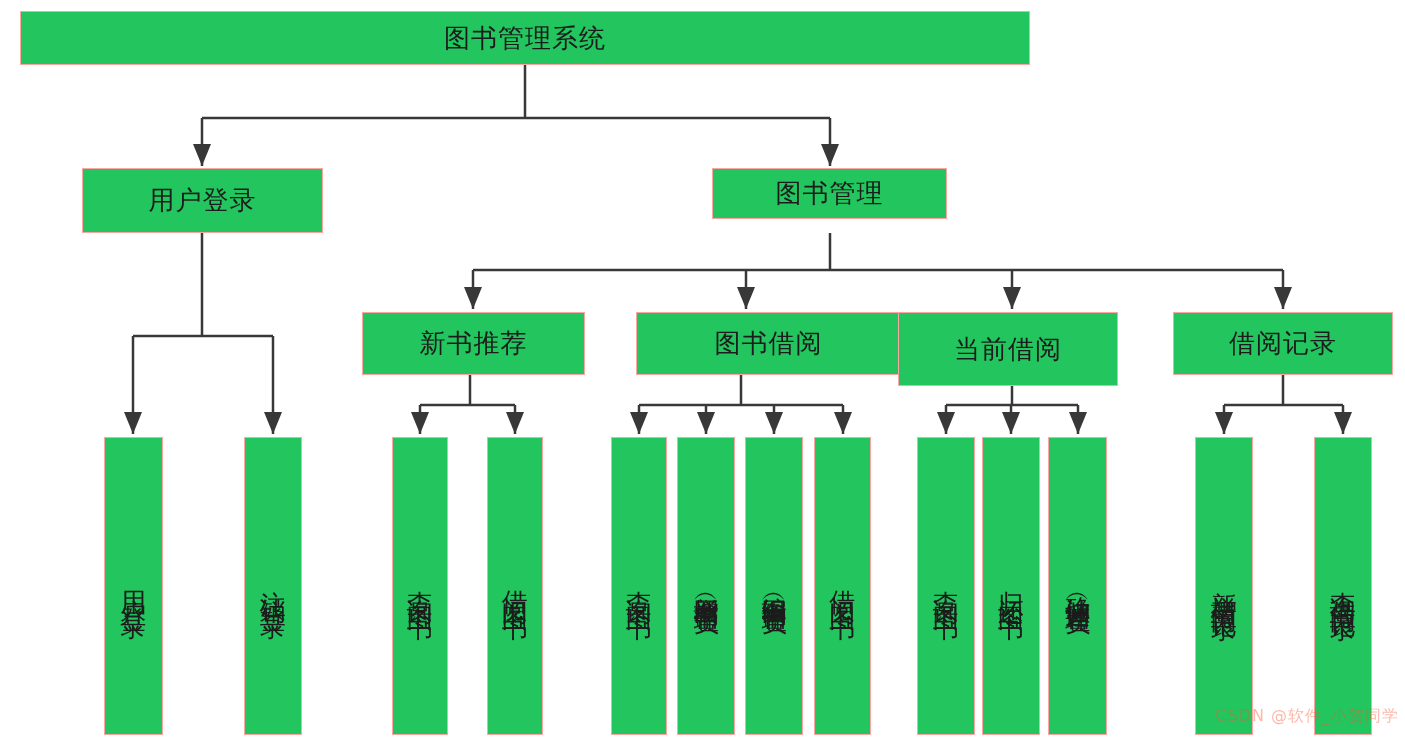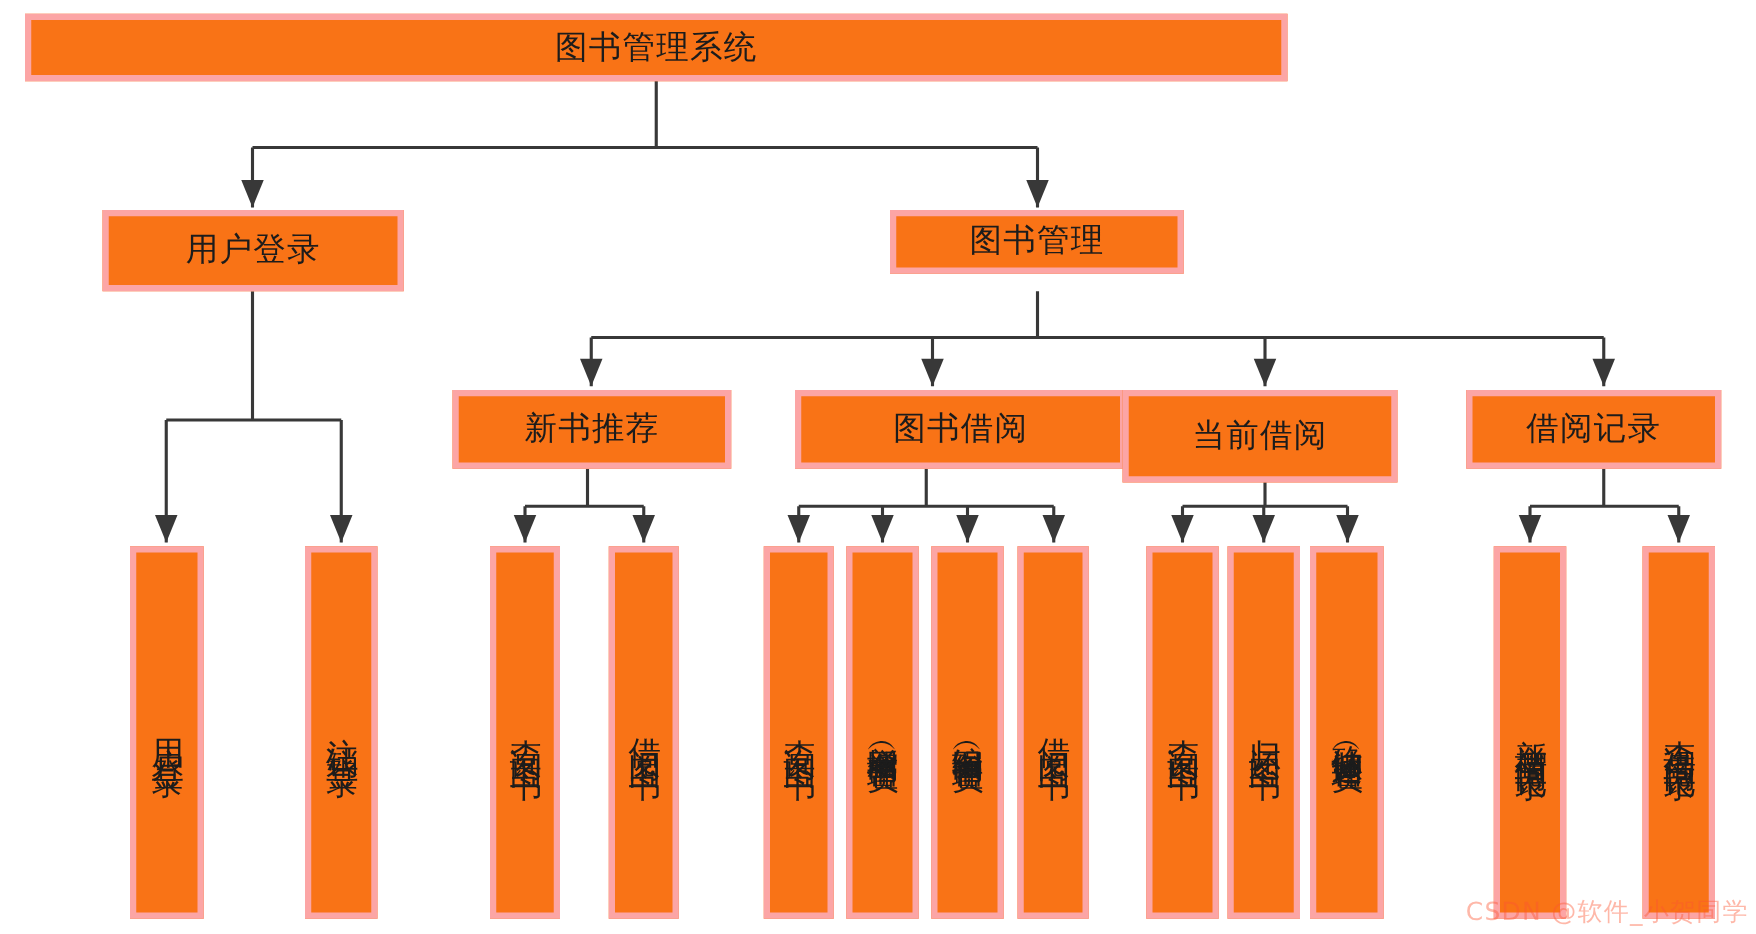--- a/index.html
+++ b/index.html
@@ -7,22 +7,22 @@
     position:relative;
     width:1405px;height:747px;
     background:#ffffff;
     font-family:"DejaVu Sans","Liberation Sans",sans-serif;
     overflow:hidden;
   }
   #edges{position:absolute;left:0;top:0;width:1405px;height:747px;}
   .box{
     position:absolute;
     box-sizing:border-box;
-    border:5px solid #fca5a5;
-    background:#f97316;
+    border:1px solid #fca5a5;
+    background:#22c55e;
     display:flex;
     align-items:center;
     justify-content:center;
     color:#1c1c1c;
   }
   .box .lbl{
     font-size:26px;
     line-height:1.25;
     letter-spacing:1px;
     white-space:nowrap;
@@ -31,22 +31,22 @@
     writing-mode:vertical-rl;
     text-orientation:mixed;
     letter-spacing:8px;
     font-size:26px;
     white-space:normal;
   }
   .box.v .lbl.ls-mid{letter-spacing:5px;}
   .box.v .lbl.ls-tight{letter-spacing:2px;font-size:25px;}
   #watermark{
     position:absolute;
-    right:6px;bottom:4px;
-    font-size:20px;
+    right:6px;bottom:20px;
+    font-size:16px;
     letter-spacing:1px;
     color:rgba(252,85,49,0.42);
     white-space:nowrap;
     pointer-events:none;
   }
 </style>
 </head>
 <body>
 
 <div id="canvas">
@@ -102,21 +102,21 @@
 
   <div class="box" style="left:362px;top:312px;width:223px;height:63px">
     <span class="lbl">新书推荐</span>
   </div>
   <div class="box" style="left:636px;top:312px;width:265px;height:63px">
     <span class="lbl">图书借阅</span>
   </div>
   <div class="box" style="left:898px;top:312px;width:220px;height:74px">
     <span class="lbl">当前借阅</span>
   </div>
-  <div class="box" style="left:1173px;top:312px;width:204px;height:63px">
+  <div class="box" style="left:1173px;top:312px;width:220px;height:63px">
     <span class="lbl">借阅记录</span>
   </div>
 
   <div class="box v" style="left:104px;top:437px;width:59px;height:298px">
     <span class="lbl">用户登录</span>
   </div>
   <div class="box v" style="left:244px;top:437px;width:58px;height:298px">
     <span class="lbl">注销登录</span>
   </div>
 

